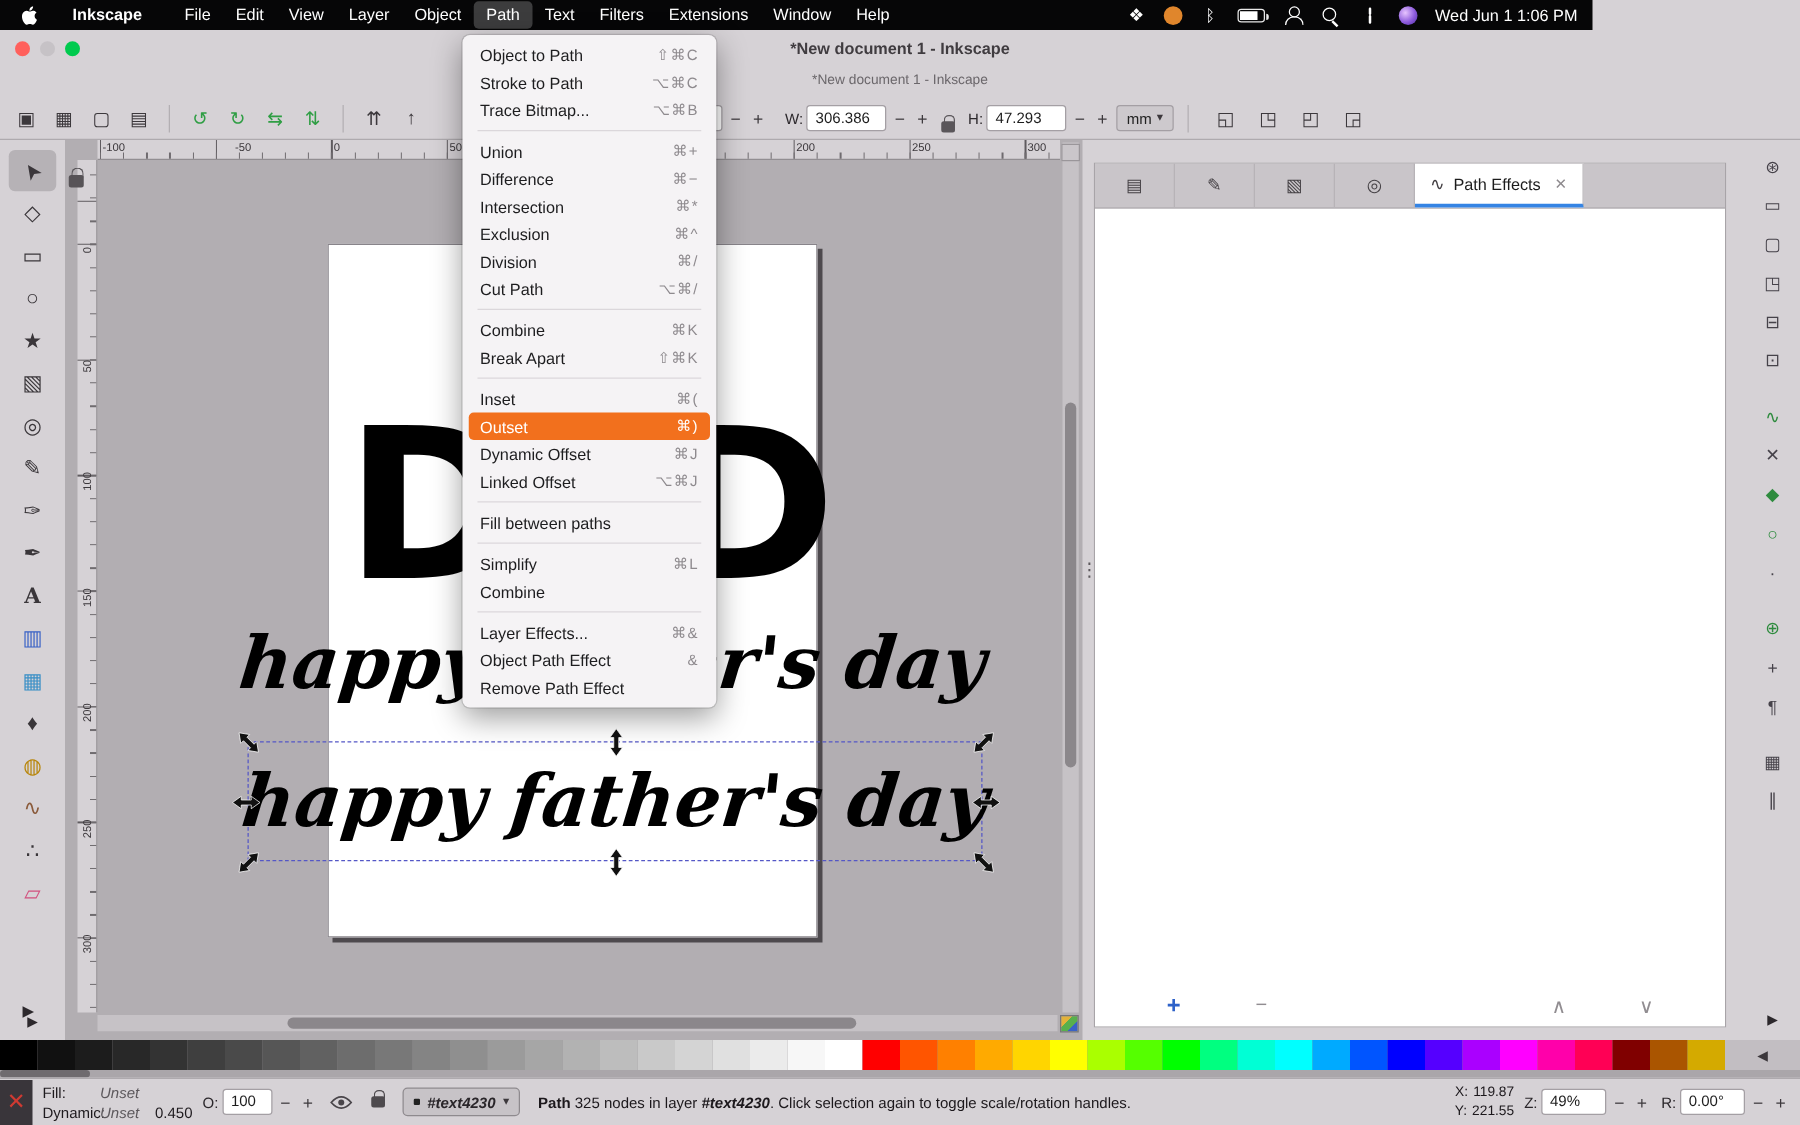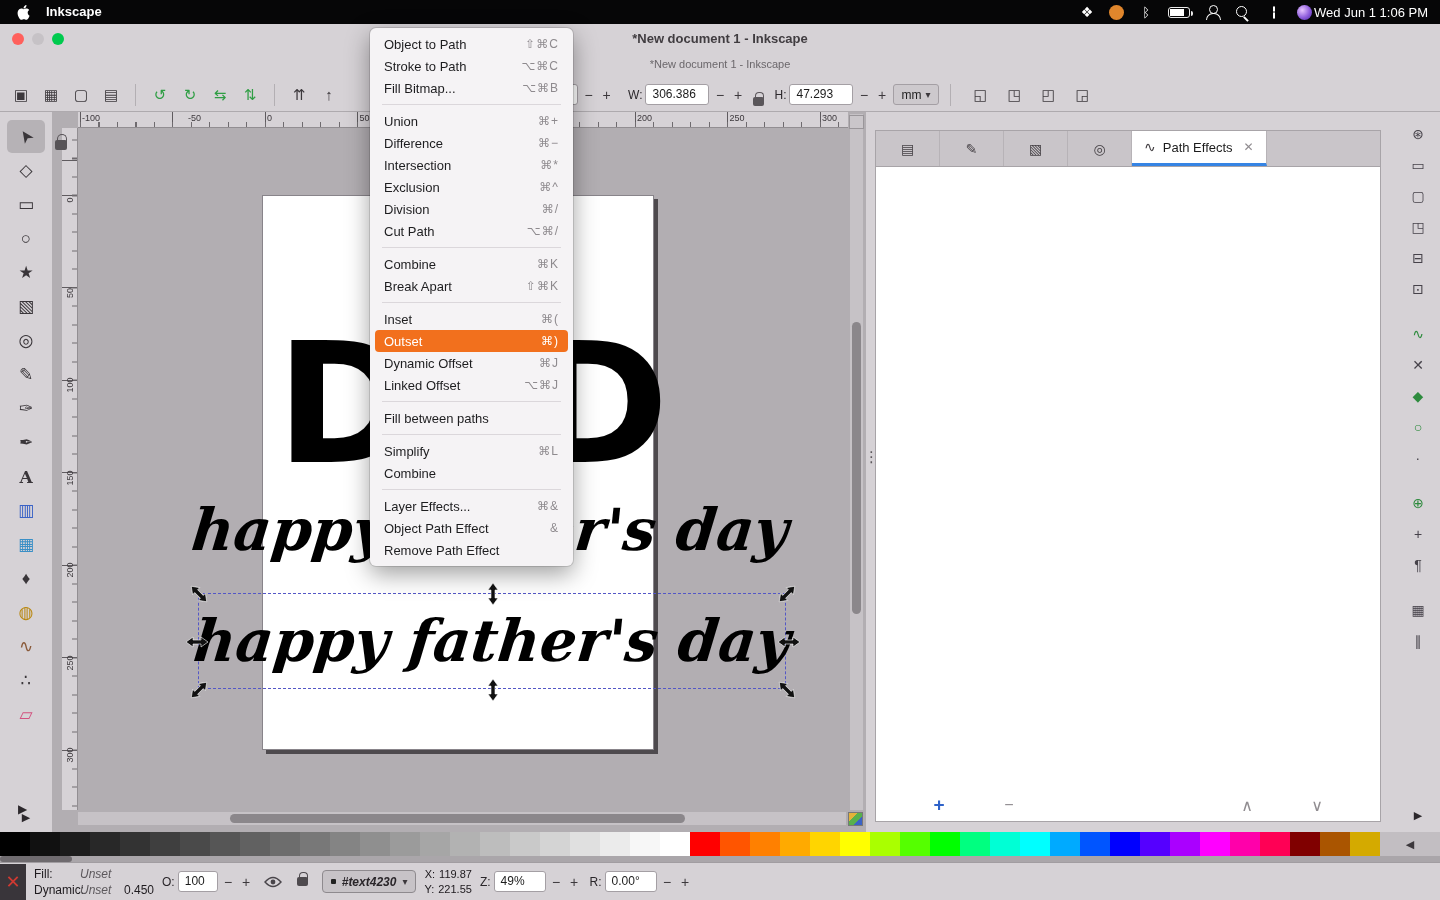--- a/index.html
+++ b/index.html
@@ -1,20 +1,20 @@
 <!DOCTYPE html>
 <html><head>
 <meta charset="utf-8">
 <style>
   *{box-sizing:border-box;margin:0;padding:0}
   html,body{width:1440px;height:900px;overflow:hidden}
   body{position:relative;font-family:"Liberation Sans","DejaVu Sans",sans-serif;background:#d6d2d6;color:#222;font-size:13px}
 
   
-  .menubar{position:absolute;left:0;top:0;width:1440px;height:24px;background:#060607;color:#fff;display:flex;align-items:center;padding:0 12px;gap:2px;z-index:80}
+  .menubar{position:absolute;left:0;top:0;width:1274px;height:24px;background:#060607;color:#fff;display:flex;align-items:center;padding:0 12px;gap:14px;z-index:80}
   .mb-apple{width:22px;display:flex;justify-content:center}
   .mb-apple svg{width:13px;height:15px;fill:#fff}
   .mb-item{padding:0 10px;line-height:22px;border-radius:4px;white-space:nowrap}
   .mb-app{font-weight:bold}
   .mb-item.active{background:rgba(255,255,255,.22)}
   .mb-right{margin-left:auto;display:flex;align-items:center;gap:15px}
   .mb-ico{display:inline-flex;align-items:center;justify-content:center;min-width:14px;height:16px;color:#fff;font-size:13px}
   .dropbox-icon::before{content:"❖";font-size:14px}
   .globe-icon{width:15px;height:15px;border-radius:50%;background:#e0862c}
   .bluetooth-icon::before{content:"ᛒ";font-size:13px}
@@ -153,20 +153,33 @@
 </head>
 <body>
 
 <div class="menubar">
   <span class="mb-apple">
     <svg viewBox="0 0 14 16">
         <path d="M11.5 8.4c0-2 1.6-2.9 1.7-3-0.9-1.4-2.4-1.6-2.9-1.6-1.2-.1-2.4.7-3 .7-.6 0-1.6-.7-2.6-.7-1.4 0-2.7.8-3.4 2.1-1.4 2.4-.4 6 1 8 .7 1 1.5 2.1 2.5 2 1-.1 1.4-.6 2.6-.6s1.6.6 2.6.6 1.8-1 2.4-2c.8-1.1 1.1-2.2 1.1-2.3 0 0-2-1-2-3.2zM9.4 2.6c.5-.7.9-1.6.8-2.6-.8 0-1.7.5-2.3 1.2-.5.6-1 1.6-.8 2.5.9.1 1.8-.4 2.3-1.1z"></path>
       </svg>
   </span>
   <span class="mb-item mb-app">Inkscape</span>
+  <span style="display:flex">
+      <span class="mb-item">File</span>
+      <span class="mb-item">Edit</span>
+      <span class="mb-item">View</span>
+      <span class="mb-item">Layer</span>
+      <span class="mb-item">Object</span>
+      <span class="mb-item active">Path</span>
+      <span class="mb-item">Text</span>
+      <span class="mb-item">Filters</span>
+      <span class="mb-item">Extensions</span>
+      <span class="mb-item">Window</span>
+      <span class="mb-item">Help</span>
+    </span>
   <span class="mb-right">
       <span class="mb-ico dropbox-icon"></span>
       <span class="mb-ico globe-icon"></span>
       <span class="mb-ico bluetooth-icon"></span>
       <span class="mb-ico battery-icon"></span>
       <span class="mb-ico user-icon"></span>
       <span class="mb-ico spotlight-icon"></span>
       <span class="mb-ico control-center-icon"></span>
       <span class="mb-ico siri-icon"></span>
     </span>
@@ -366,21 +379,21 @@
 <div class="menu">
     <div class="mi">
       <span class="lab">Object to Path</span>
       <span class="sc">⇧⌘C</span>
     </div>
     <div class="mi">
       <span class="lab">Stroke to Path</span>
       <span class="sc">⌥⌘C</span>
     </div>
     <div class="mi">
-      <span class="lab">Fill Bitmap...</span>
+      <span class="lab">Trace Bitmap...</span>
       <span class="sc">⌥⌘B</span>
     </div>
     <div class="msep"></div>
     <div class="mi">
       <span class="lab">Union</span>
       <span class="sc">⌘+</span>
     </div>
     <div class="mi">
       <span class="lab">Difference</span>
       <span class="sc">⌘−</span>
@@ -591,20 +604,23 @@
       </svg>
   </span>
   <span class="mini-ico">
       <span class="slock"></span>
     </span>
   <span class="layer-btn">
     <span class="layer-dot"></span>
     <span class="layer-name">#text4230</span>
     <span class="caret">▾</span>
   </span>
+  <span class="status-msg">
+    <b>Path</b><span> 325 nodes in layer </span><span class="lyr">#text4230</span><span>. Click selection again to toggle scale/rotation handles.</span>
+  </span>
   <span class="coords">
     <span class="cr">
         <span>X:</span>
         <span>119.87</span>
       </span>
     <span class="cr">
         <span>Y:</span>
         <span>221.55</span>
       </span>
   </span>

